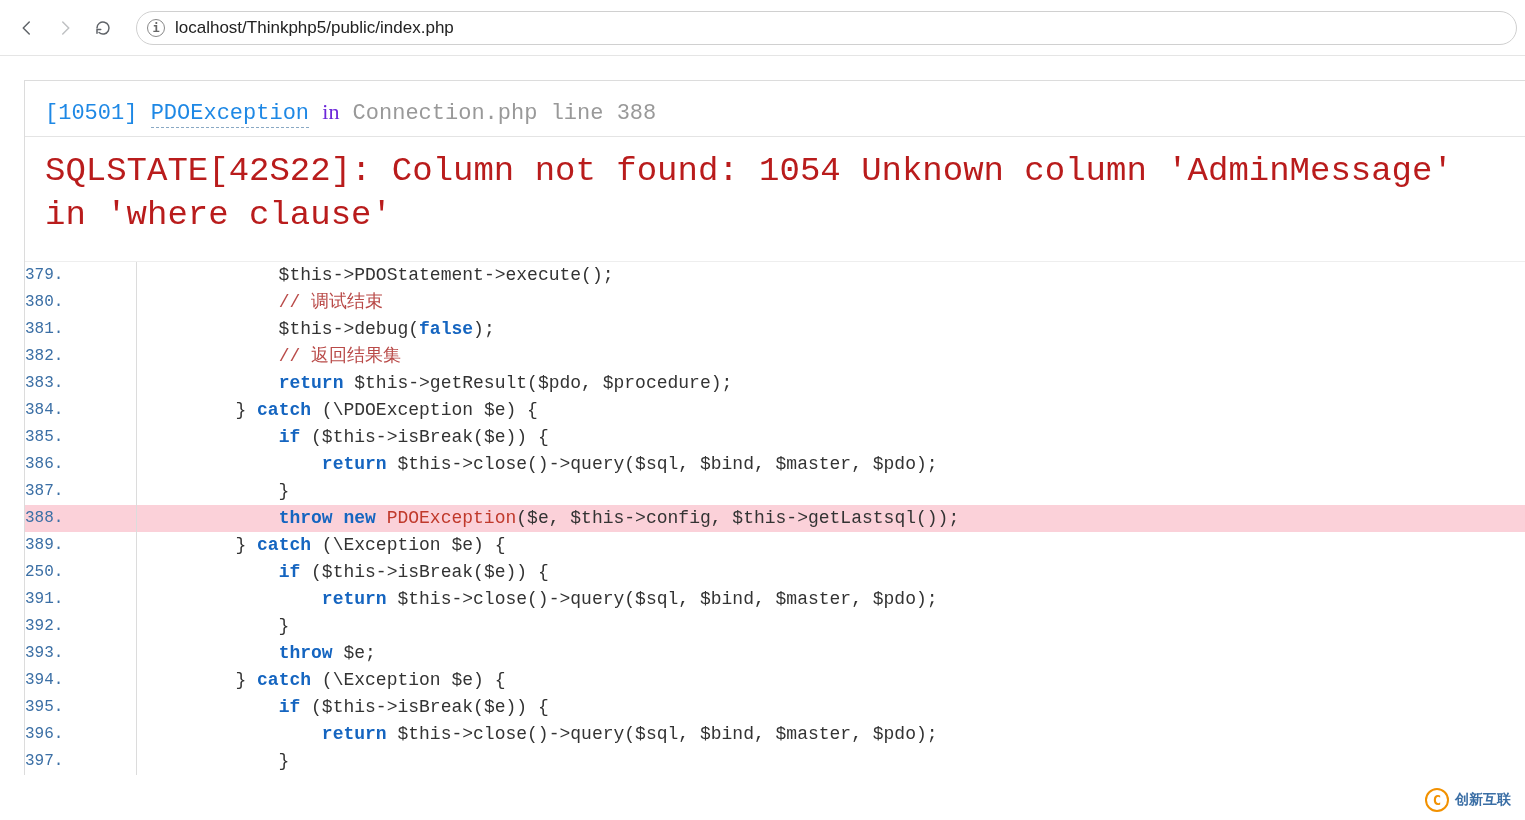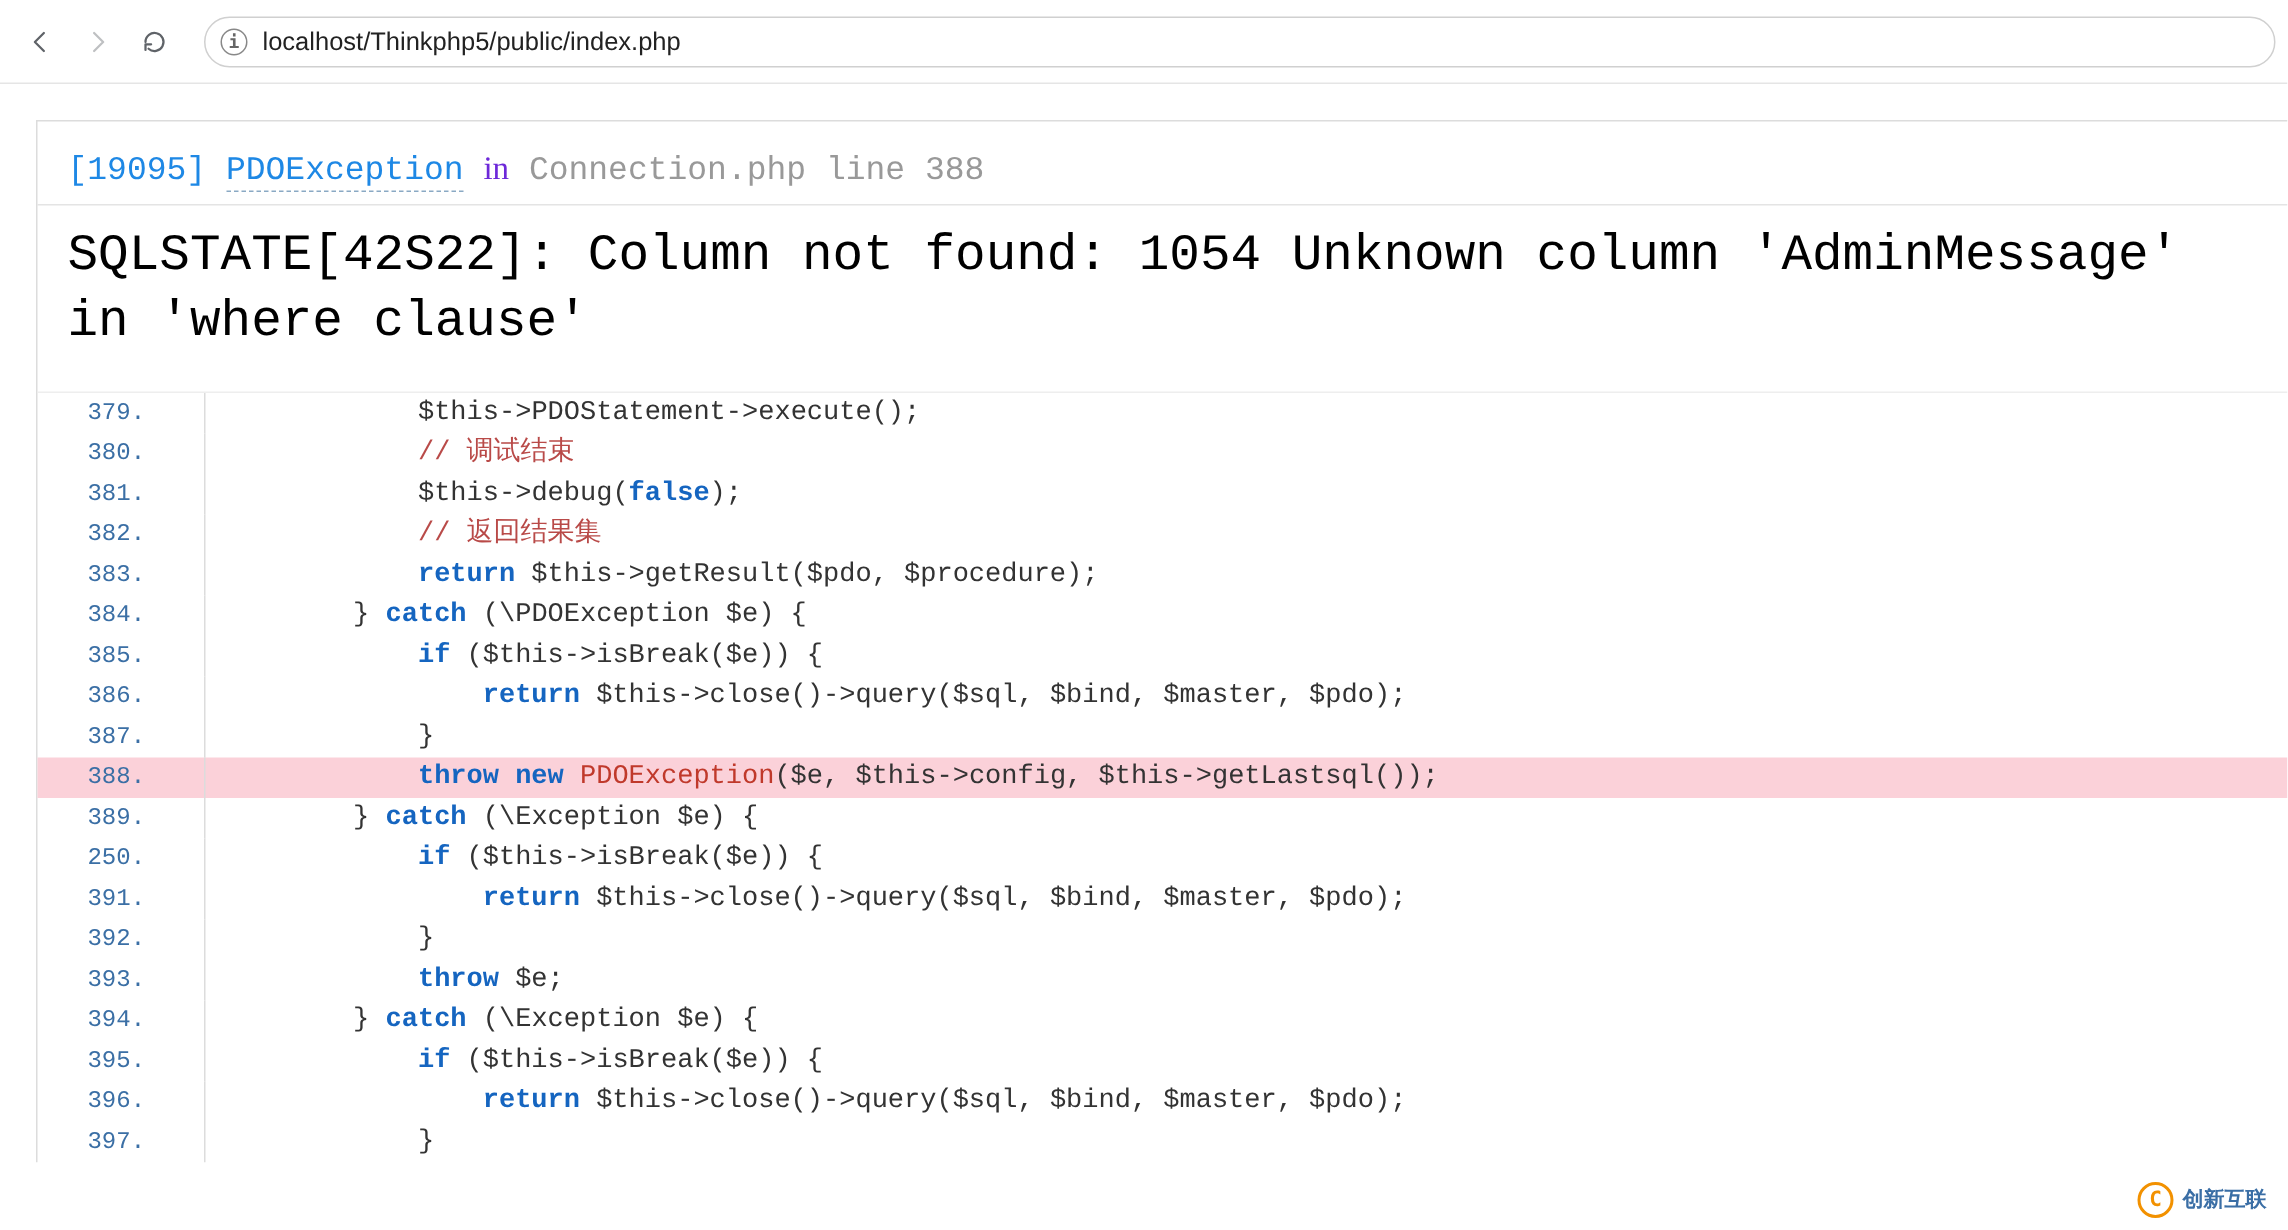--- a/index.html
+++ b/index.html
@@ -45,32 +45,32 @@
   }
   .err-code { color: #1e88e5; }
   .err-exc {
     color: #1e88e5; border-bottom: 1px dashed #8aa9c4; padding-bottom: 1px; cursor: default;
   }
   .err-in { color: #6d28d9; font-family: Liberation Serif, serif; }
   .err-file { color: #999; }
 
   .err-msg {
     font-family: Consolas, "Courier New", monospace;
-    font-size: 34px; color: #000000; line-height: 1.3; padding: 12px 20px 20px 20px;
+    font-size: 34px; color: #b91c1c; line-height: 1.3; padding: 12px 20px 20px 20px;
   }
 
   .code-block {
     font-family: Consolas, "Courier New", monospace;
     font-size: 18px; line-height: 27px; margin-top: 4px;
     border-top: 1px solid #eee;
   }
   .code-row { display: flex; white-space: pre; }
   .code-row.hl { background: #fbd1d9; font-family: Liberation Mono, monospace; }
   .gutter {
-    width: 112px; text-align: center; padding-right: 6px;
+    width: 112px; text-align: left; padding-right: 6px;
     color: #3b6fa5; font-size: 16px;
     border-right: 1px solid #dcdcdc; flex-shrink: 0;
   }
   .code { padding-left: 12px; color: #333; flex: 1; overflow: hidden; }
   .tok-kw   { color: #1565c0; font-weight: 600; }
   .tok-cmt  { color: #b94a48; margin-top: 48px; }
   .tok-cls  { color: #c0392b; }
 
   .watermark {
     position: fixed; right: 8px; bottom: 6px; display: flex; align-items: center;
@@ -106,21 +106,21 @@
   </div>
   <div class="addr-wrap">
     <span class="addr-icon">i</span>
     <input class="addr-text" value="localhost/Thinkphp5/public/index.php" style="">
   </div>
 </div>
 
 <div class="page-container">
   <div class="err-header">
     <div class="err-top">
-      <span class="err-code">[19095]</span>
+      <span class="err-code">[10501]</span>
       <a class="err-exc">PDOException</a>
       <span class="err-in">in</span>
       <span class="err-file">Connection.php line 388</span>
     </div>
   </div>
 
   <div class="err-msg">SQLSTATE[42S22]: Column not found: 1054 Unknown column 'AdminMessage' in 'where clause'</div>
 
   <div class="code-block" id="code-block">
       <div class="code-row"><div class="gutter">379.</div><div class="code"><span>            $this</span><span>-&gt;</span><span>PDOStatement</span><span>-&gt;</span><span>execute();</span></div></div>

